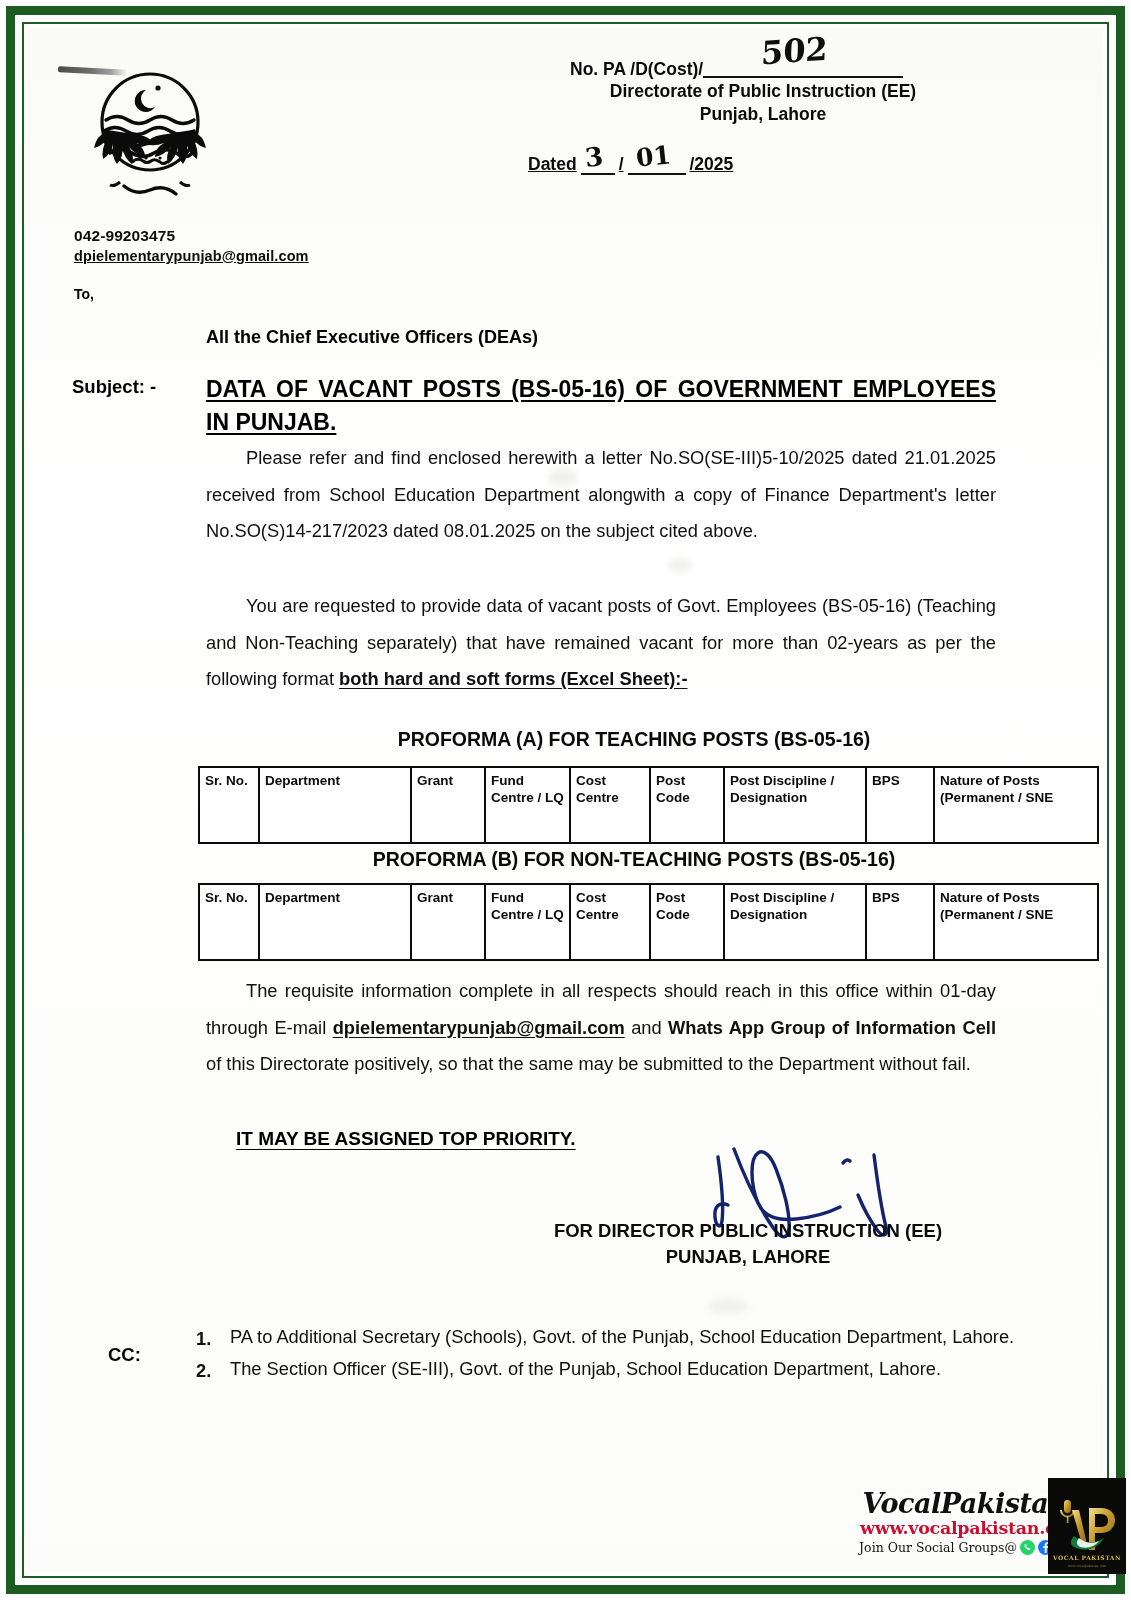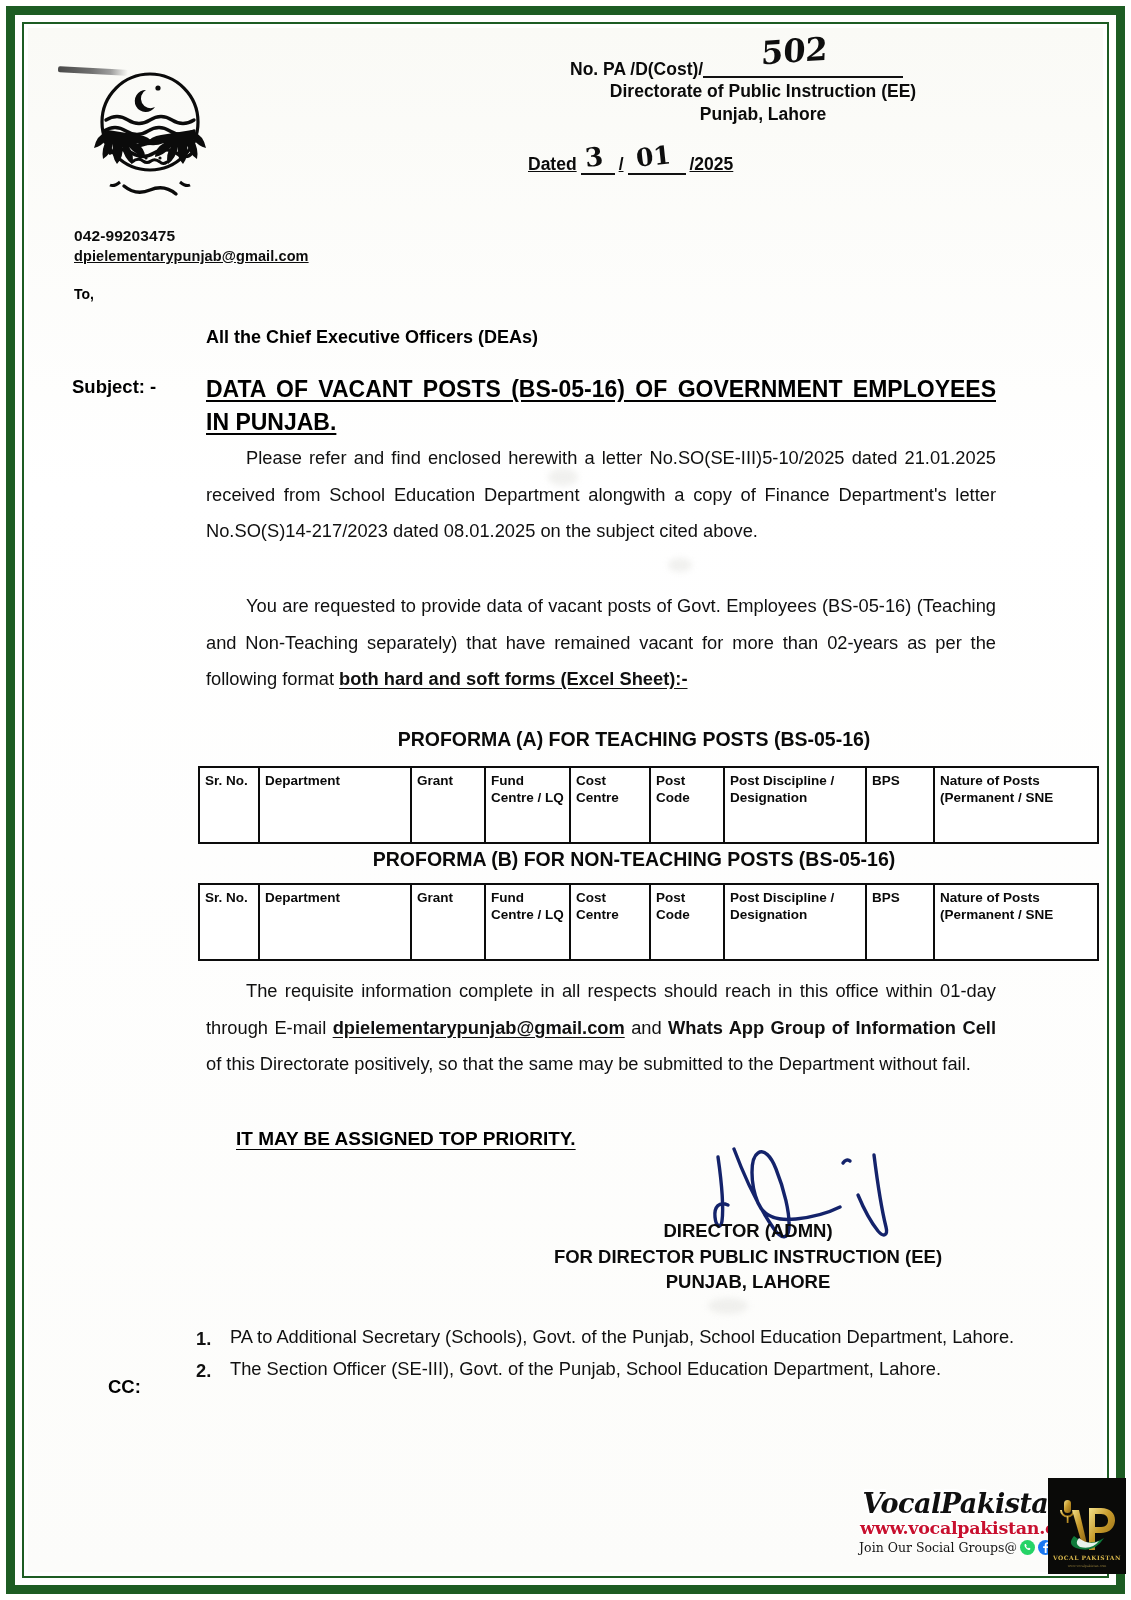--- a/index.html
+++ b/index.html
@@ -161,21 +161,21 @@
   
   .sig-wrap{position:absolute;left:660px;top:1115px;width:230px;height:105px;pointer-events:none;}
   .sig-wrap svg{width:100%;height:100%;display:block;}
 
   .sigblock{
     position:absolute;left:430px;top:1190px;width:580px;
     text-align:center;font-weight:bold;font-size:18.5px;line-height:1.38;color:#0b0b0b;
   }
 
   
-  .cc-label{position:absolute;left:80px;top:1348px;font-weight:bold;font-size:18.5px;}
+  .cc-label{position:absolute;left:80px;top:1316px;font-weight:bold;font-size:18.5px;}
   .cc-list{
     position:absolute;left:168px;top:1296px;width:855px;
     font-size:18.3px;font-weight:500;line-height:1.42;color:#101010;
   }
   .cc-item{display:flex;gap:12px;margin-bottom:4px;}
   .cc-num{font-weight:bold;min-width:22px;padding-top:2px;}
   .cc-txt{text-align:justify;flex:1;}
 
   
   .wm{position:absolute;left:832px;top:1462px;width:210px;text-align:center;}
@@ -358,21 +358,20 @@
         <g fill="none" stroke="#14236b" stroke-width="3.4" stroke-linecap="round" stroke-linejoin="round">
           <path d="M30 14 C34 42, 36 62, 34 78 C33 86, 28 84, 27 74 C26 64, 31 58, 40 62"></path>
           <path d="M46 6 C58 38, 72 66, 86 86 C94 97, 100 96, 101 85 C102 70, 96 46, 88 26 C83 13, 76 6, 70 10 C62 15, 62 40, 70 60 C76 74, 90 78, 108 76 C126 74, 140 70, 152 64"></path>
           <path d="M155 20 C157 17, 160 16, 162 18"></path>
           <path d="M186 12 C190 44, 194 68, 198 84 C200 92, 196 95, 190 88 C182 78, 175 64, 170 52"></path>
         </g>
       </svg>
     </div>
 
     <div class="sigblock">
-      <div>DIRECTOR (ADMN)</div>
       <div>FOR DIRECTOR PUBLIC INSTRUCTION (EE)</div>
       <div>PUNJAB, LAHORE</div>
     </div>
 
     <div class="cc-label">CC:</div>
     <div class="cc-list">
       <div class="cc-item">
         <span class="cc-num">1.</span>
         <span class="cc-txt">PA to Additional Secretary (Schools), Govt. of the Punjab, School Education Department, Lahore.</span>
       </div>

